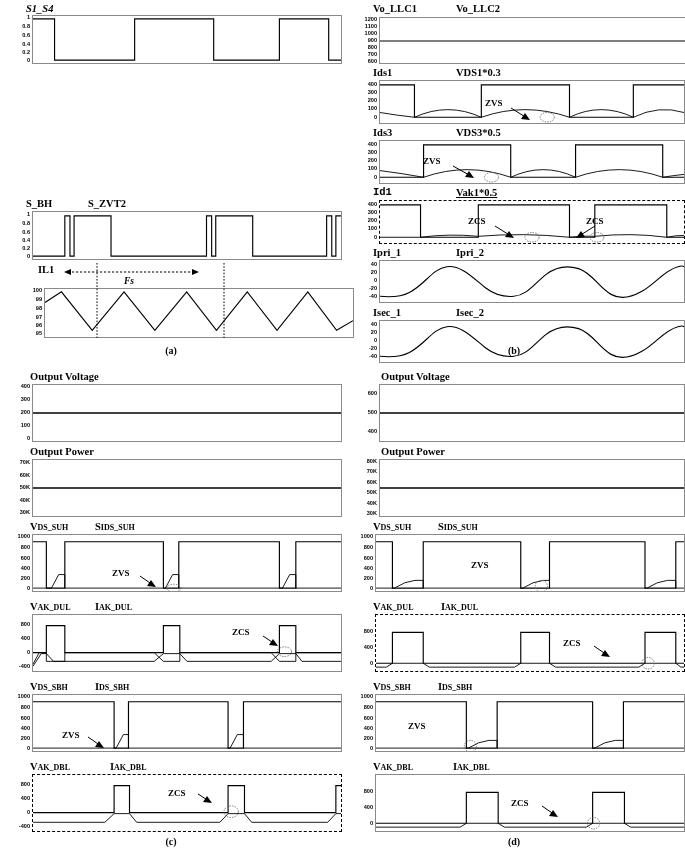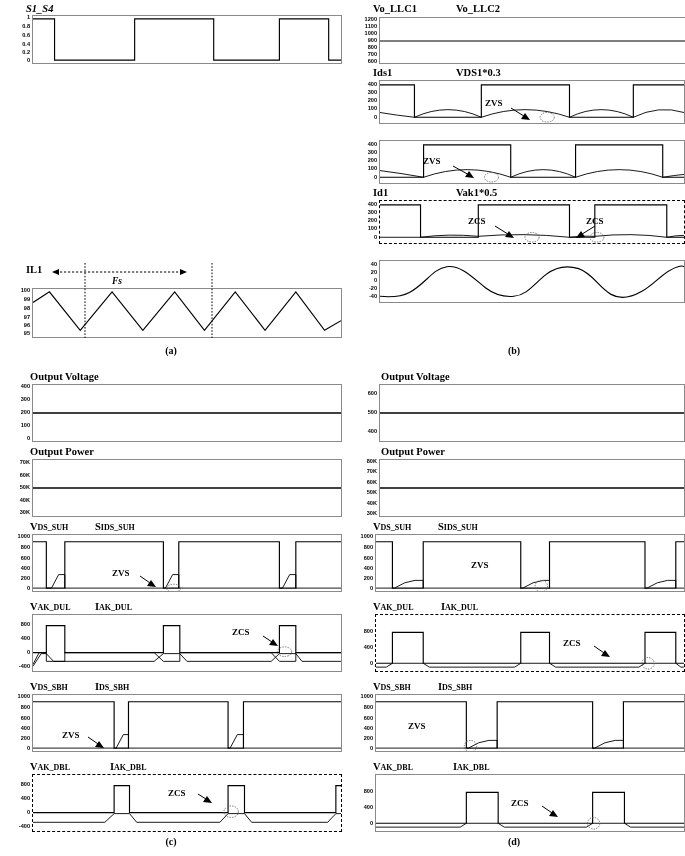--- a/index.html
+++ b/index.html
@@ -85,22 +85,41 @@
       </div>
       <div class="frame" style="top:13px;height:49px;">
         <svg viewBox="0 0 300 49" preserveAspectRatio="none">
           <polyline class="wave" points="0,3 21,3 21,46 99,46 99,3 176,3 176,46 240,46 240,3 288,3 288,46 300,46"></polyline>
         </svg>
       </div>
     </div>
 
 
 
-
-    <div class="plot" style="position:absolute;left:0;top:263px;width:342px;height:75px;">
+    <div class="plot" style="position:absolute;left:0;top:197px;width:342px;height:63px;">
+      <div class="plot-title">
+        <span class="t1" style="left:26px;">S_BH</span>
+        <span class="t2" style="left:88px;">S_ZVT2</span>
+      </div>
+      <div class="axis" style="top:14px;height:49px;">
+        <span class="tick" style="top:4px;">1</span>
+        <span class="tick" style="top:13px;">0.8</span>
+        <span class="tick" style="top:22px;">0.6</span>
+        <span class="tick" style="top:30px;">0.4</span>
+        <span class="tick" style="top:38px;">0.2</span>
+        <span class="tick" style="top:46px;">0</span>
+      </div>
+      <div class="frame" style="top:14px;height:49px;">
+        <svg viewBox="0 0 300 49" preserveAspectRatio="none">
+          <polyline class="wave" points="0,46 31,46 31,4 36,4 36,46 40,46 40,4 76,4 76,46 169,46 169,4 174,4 174,46 178,46 178,4 214,4 214,46 286,46 286,4 291,4 291,46 295,46 295,4 300,4"></polyline>
+        </svg>
+      </div>
+    </div>
+
+    <div class="plot" style="position:absolute;left:12px;top:263px;width:342px;height:75px;">
       <div class="plot-title">
         <span class="t1" style="left:26px;">IL1</span>
       </div>
 
       <svg class="arrowsvg" style="left:52px;top:3px;width:135px;height:12px;">
         <line x1="4" y1="6" x2="131" y2="6" stroke="#000" stroke-width="1" stroke-dasharray="2.2 1.8"></line>
         <polygon points="0,6 7,3 7,9"></polygon>
         <polygon points="135,6 128,3 128,9"></polygon>
       </svg>
       <span class="fs-text" style="left:112px;top:13px;">Fs</span>
@@ -170,20 +189,24 @@
         </svg>
       </div>
       <span class="ann" style="left:142px;top:32px;">ZVS</span>
       <svg class="arrowsvg" style="left:168px;top:42px;width:26px;height:14px;">
         <line x1="0" y1="0" x2="16" y2="10"></line>
         <polygon points="19,12 10,11 14,5"></polygon>
       </svg>
     </div>
 
     <div class="plot" style="position:absolute;left:0;top:126px;width:342px;height:58px;">
+      <div class="plot-title">
+        <span class="t1" style="left:30px;">Ids3</span>
+        <span class="t2" style="left:113px;">VDS3*0.5</span>
+      </div>
       <div class="axis" style="top:14px;height:44px;width:36px;">
         <span class="tick" style="top:5px;">400</span>
         <span class="tick" style="top:13px;">300</span>
         <span class="tick" style="top:21px;">200</span>
         <span class="tick" style="top:29px;">100</span>
         <span class="tick" style="top:38px;">0</span>
       </div>
       <div class="frame" style="top:14px;height:44px;left:36px;">
         <svg viewBox="0 0 300 44" preserveAspectRatio="none">
           <polyline class="wave" points="0,38 43,38 43,4 129,4 129,38 193,38 193,4 279,4 279,38 300,38"></polyline>
@@ -193,22 +216,22 @@
       </div>
       <span class="ann" style="left:80px;top:30px;">ZVS</span>
       <svg class="arrowsvg" style="left:110px;top:40px;width:28px;height:14px;">
         <line x1="0" y1="0" x2="18" y2="10"></line>
         <polygon points="21,12 12,11 16,5"></polygon>
       </svg>
     </div>
 
     <div class="plot" style="position:absolute;left:0;top:186px;width:342px;height:58px;">
       <div class="plot-title">
-        <span class="t1" style="left:30px;">Id1</span>
-        <span class="t2" style="left:113px;">Vak1*0.5</span>
+        <span class="t1" style="left:30px;font-family:Liberation Mono, monospace;">Id1</span>
+        <span class="t2" style="left:113px;text-decoration:underline;">Vak1*0.5</span>
       </div>
       <div class="axis" style="top:14px;height:44px;width:36px;">
         <span class="tick" style="top:5px;">400</span>
         <span class="tick" style="top:13px;">300</span>
         <span class="tick" style="top:21px;">200</span>
         <span class="tick" style="top:29px;">100</span>
         <span class="tick" style="top:38px;">0</span>
       </div>
       <div class="frame dashed" style="top:14px;height:44px;left:36px;">
         <svg viewBox="0 0 300 44" preserveAspectRatio="none">
@@ -224,34 +247,56 @@
         <polygon points="19,12 10,11 14,5"></polygon>
       </svg>
       <span class="ann" style="left:243px;top:30px;">ZCS</span>
       <svg class="arrowsvg" style="left:230px;top:40px;width:26px;height:14px;">
         <line x1="22" y1="0" x2="6" y2="10"></line>
         <polygon points="3,12 12,11 8,5"></polygon>
       </svg>
     </div>
 
     <div class="plot" style="position:absolute;left:0;top:246px;width:342px;height:58px;">
+      <div class="plot-title">
+        <span class="t1" style="left:30px;">Ipri_1</span>
+        <span class="t2" style="left:113px;">Ipri_2</span>
+      </div>
       <div class="axis" style="top:14px;height:43px;width:36px;">
         <span class="tick" style="top:5px;">40</span>
         <span class="tick" style="top:13px;">20</span>
         <span class="tick" style="top:21px;">0</span>
         <span class="tick" style="top:29px;">-20</span>
         <span class="tick" style="top:37px;">-40</span>
       </div>
       <div class="frame" style="top:14px;height:43px;left:36px;">
         <svg viewBox="0 0 300 43" preserveAspectRatio="none">
           <path class="wave" d="M0,37 C10,38 20,38 29,33 C45,24 52,8 66,6 C80,4 92,18 104,28 C114,36 122,38 132,37 C145,36 152,24 164,14 C174,6 184,4 196,8 C210,13 216,28 228,35 C238,41 248,38 258,32 C272,24 280,10 294,6 C297,5 299,5 300,6"></path>
         </svg>
       </div>
     </div>
 
+    <div class="plot" style="position:absolute;left:0;top:306px;width:342px;height:58px;">
+      <div class="plot-title">
+        <span class="t1" style="left:30px;">Isec_1</span>
+        <span class="t2" style="left:113px;">Isec_2</span>
+      </div>
+      <div class="axis" style="top:14px;height:43px;width:36px;">
+        <span class="tick" style="top:5px;">40</span>
+        <span class="tick" style="top:13px;">20</span>
+        <span class="tick" style="top:21px;">0</span>
+        <span class="tick" style="top:29px;">-20</span>
+        <span class="tick" style="top:37px;">-40</span>
+      </div>
+      <div class="frame" style="top:14px;height:43px;left:36px;">
+        <svg viewBox="0 0 300 43" preserveAspectRatio="none">
+          <path class="wave" d="M0,37 C10,38 20,38 29,33 C45,24 52,8 66,6 C80,4 92,18 104,28 C114,36 122,38 132,37 C145,36 152,24 164,14 C174,6 184,4 196,8 C210,13 216,28 228,35 C238,41 248,38 258,32 C272,24 280,10 294,6 C297,5 299,5 300,6"></path>
+        </svg>
+      </div>
+    </div>
 
     <div class="panel-label" style="left:0;top:345px;">(b)</div>
   </div>
 
   <div class="quad" id="quad-c">
 
     <div class="plot" style="position:absolute;left:0;top:2px;width:342px;height:72px;">
       <div class="plot-title">
         <span class="t1" style="left:30px;">Output Voltage</span>
       </div>

